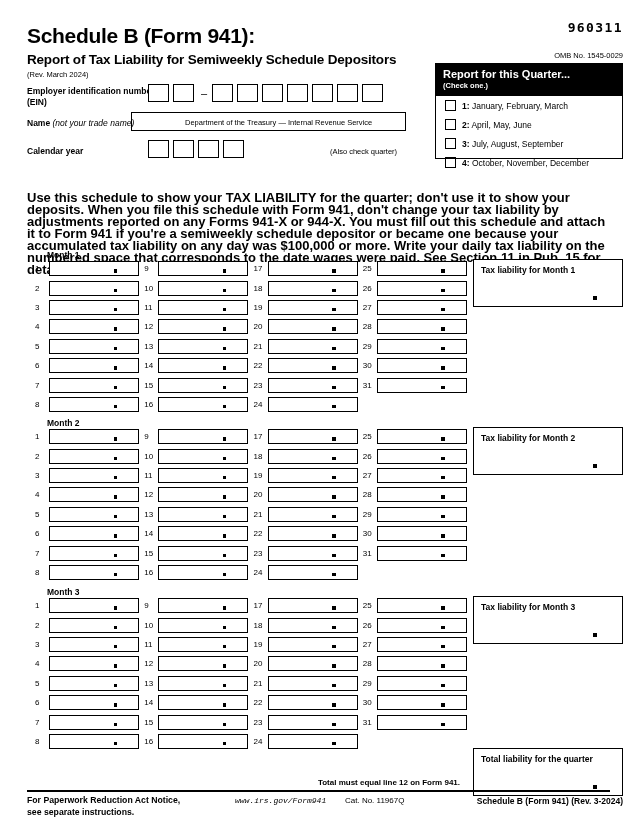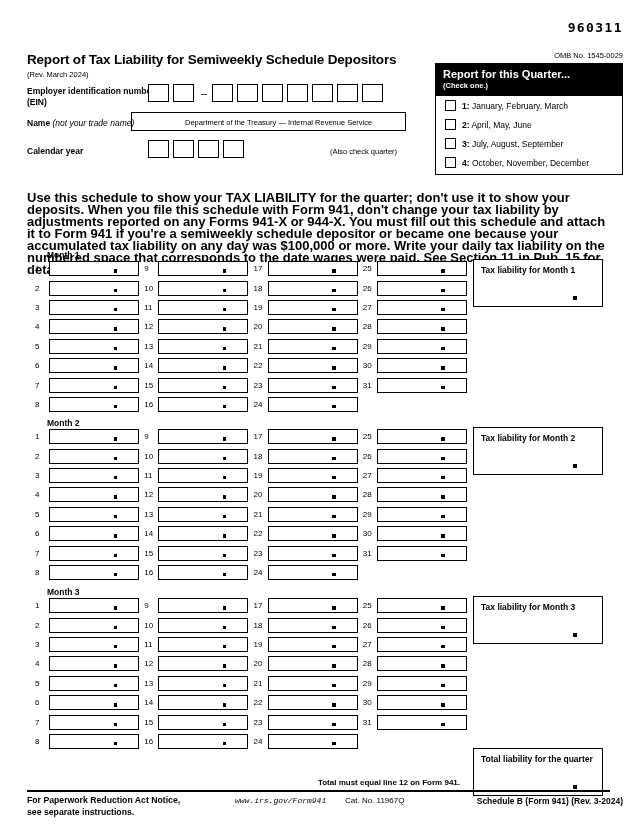--- a/index.html
+++ b/index.html
@@ -119,21 +119,21 @@
     top: 147px;
     font-size: 7.5px;
   }
 
   
   .quarter-box {
     position: absolute;
     left: 435px;
     top: 63px;
     width: 188px;
-    height: 112px;
+    height: 96px;
     border: 1.5px solid #000;
     box-sizing: border-box;
     background: #fff;
   }
   .quarter-head {
     background: #000;
     color: #fff;
     padding: 4px 7px 5px 7px;
   }
   .quarter-head .q-t {
@@ -229,21 +229,21 @@
   }
   .gcol.empty .gnum,
   .gcol.empty .gbox {
     visibility: hidden;
   }
 
   
   .tl-box {
     position: absolute;
     left: 473px;
-    width: 130px;
+    width: 150px;
     height: 48px;
     border: 1.5px solid #000;
     box-sizing: border-box;
     background: #fff;
   }
   .tl-box .tl-lbl {
     position: absolute;
     left: 7px;
     top: 5px;
     font-size: 8.5px;
@@ -308,20 +308,21 @@
     font-size: 8.5px;
     font-weight: 700;
   }
 </style>
 </head>
 <body>
 
 <div id="page">
 
   <div class="form-id">960311</div>
+  <div class="title-main">Schedule B (Form 941):</div>
   <div class="title-sub">Report of Tax Liability for Semiweekly Schedule Depositors</div>
   <div class="rev-date">(Rev. March 2024)</div>
   <div class="treasury">Department of the Treasury — Internal Revenue Service</div>
   <div class="omb">OMB No. 1545-0029</div>
 
   <div class="lbl" style="left:27px; top:86px;">
     <span>Employer identification number</span><br>
     <span>(EIN)</span>
   </div>
   <div class="ein-wrap" id="ein-wrap">

